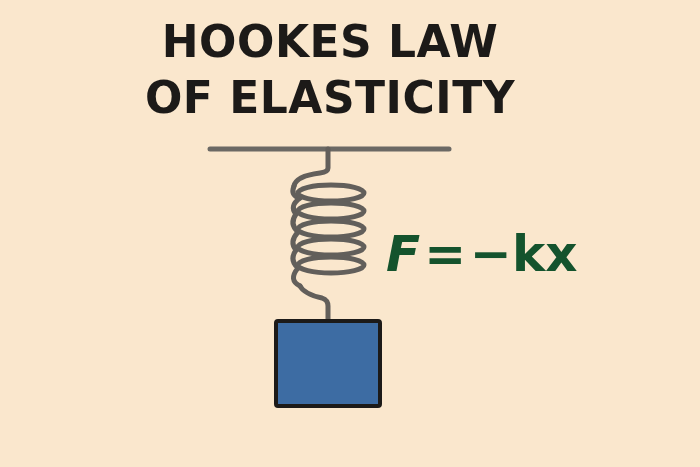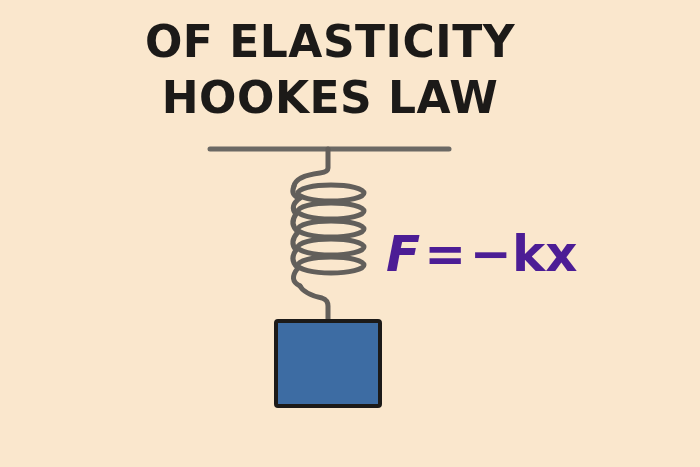--- a/index.html
+++ b/index.html
@@ -20,32 +20,32 @@
     letter-spacing: 0.5px;
   }
   .title .line { display: block; }
   svg.diagram { position: absolute; left: 0; top: 0; }
   .formula {
     position: absolute; left: 386px; top: 222px;
     font-family: "DejaVu Sans", sans-serif;
     font-weight: bold;
     font-size: 50px;
     line-height: 64px;
-    color: #4c1d95;
+    color: #14532d;
     white-space: nowrap;
   }
   .formula .var-f { font-style: italic; }
   .formula .eq { margin: 0 4px; }
 </style>
 </head>
 <body>
 
 <div class="title">
+  <span class="line">HOOKES LAW</span>
   <span class="line">OF ELASTICITY</span>
-  <span class="line">HOOKES LAW</span>
 </div>
 
 <svg class="diagram" width="700" height="467" viewBox="0 0 700 467">
 
   <line x1="210" y1="149" x2="449" y2="149" stroke="#6b6964" stroke-width="5" stroke-linecap="round"></line>
 
   <g fill="none" stroke="#625f5b" stroke-width="5" stroke-linecap="round" stroke-linejoin="round">
 
     <path d="M328 149 L328 168 Q328 172 320 173 Q296 176 294 186"></path>
 

